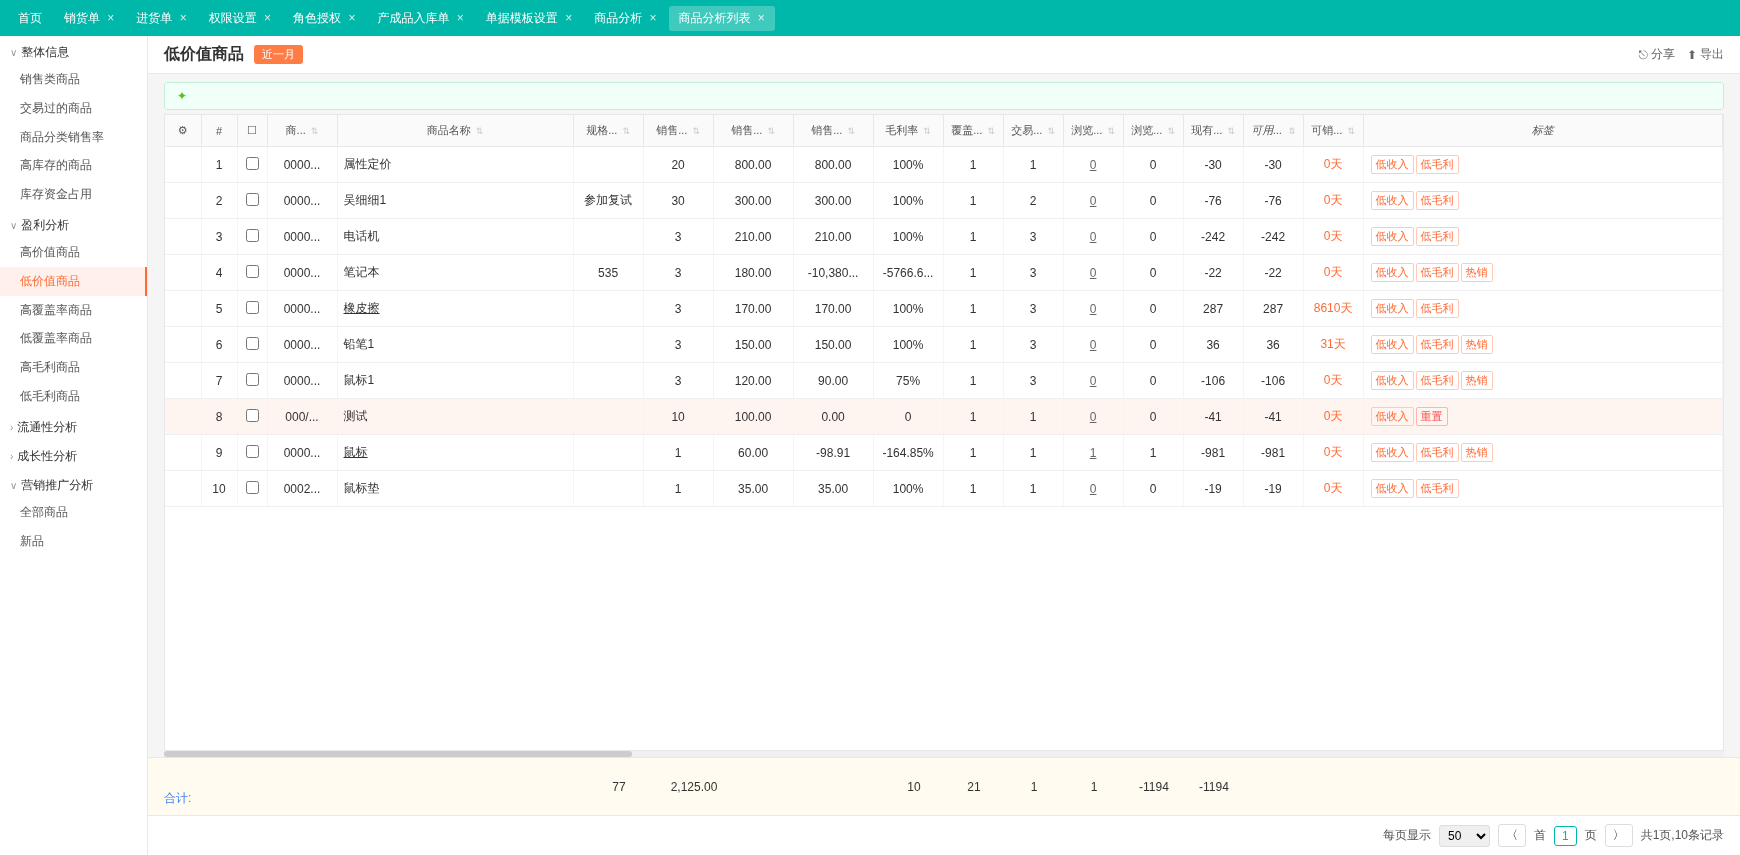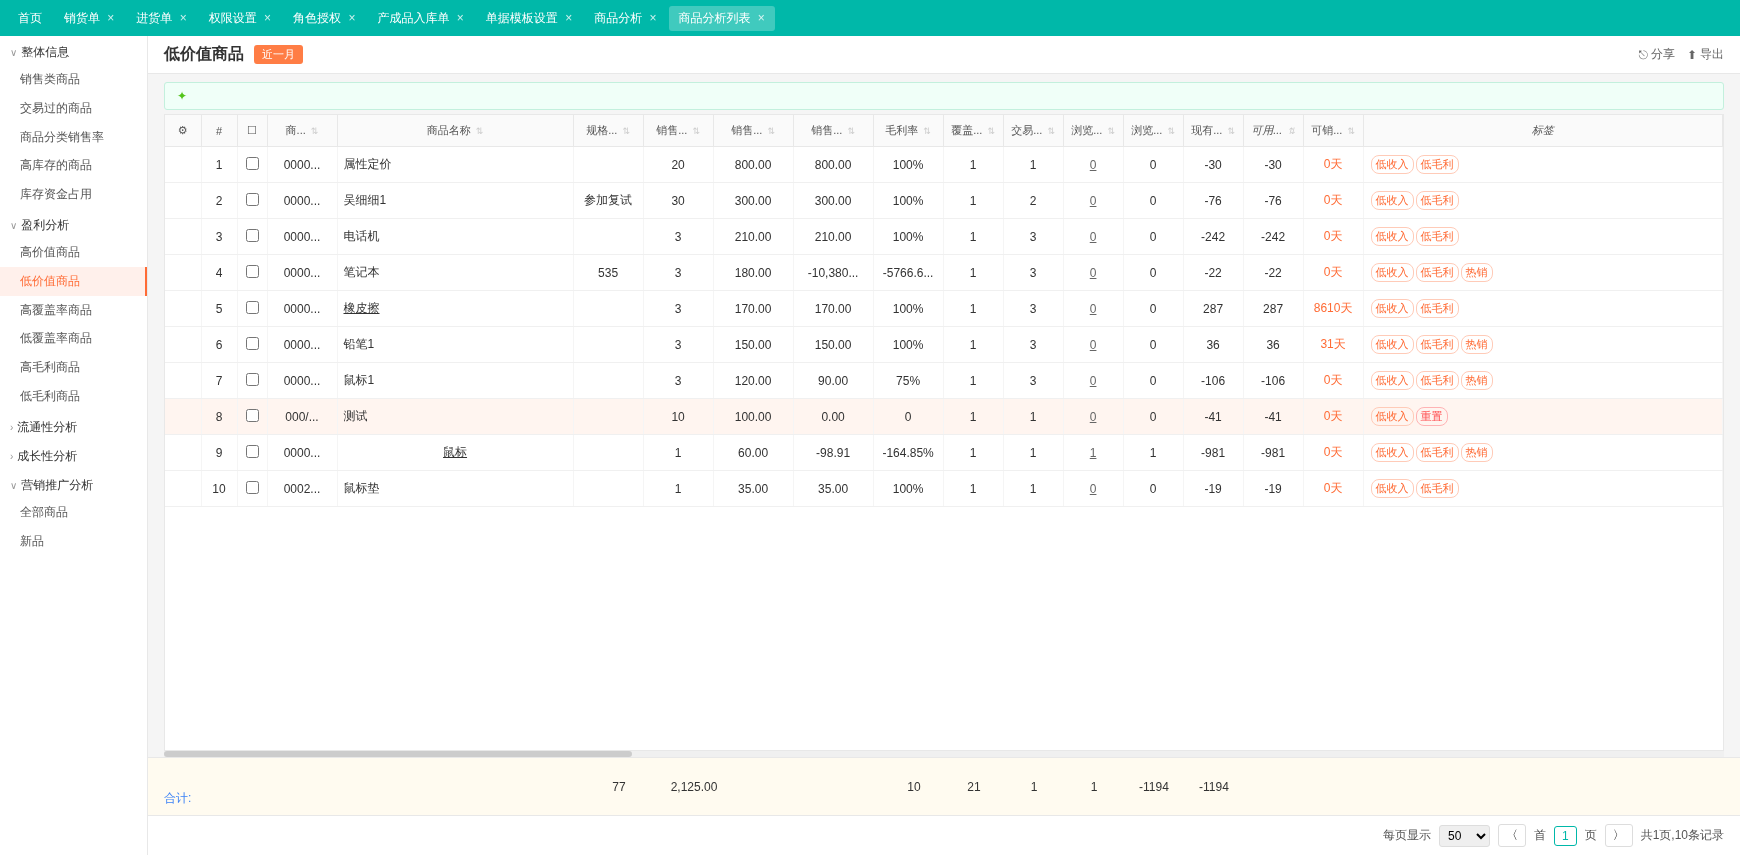--- a/index.html
+++ b/index.html
@@ -174,21 +174,21 @@
       text-align: center;
       border-bottom: 1px solid #f0f0f0;
       border-right: 1px solid #f5f5f5;
       color: #333;
       font-size: 12px;
     }
     tr.highlighted td { background: #fff5f0; }
     .tag {
       display: inline-block;
       padding: 1px 4px;
-      border-radius: 8px;
+      border-radius: 2px;
       font-size: 11px;
       margin: 1px;
     }
     .tag-orange { color: #ff6b35; border: 1px solid #ffcbb8; }
     .tag-red { color: #ff4d4f; border: 1px solid #ffb3b4; }
     .zero-link { color: #666; text-decoration: underline; cursor: pointer; }
 
     
     .footer-total {
       background: #fffbf0;
@@ -514,21 +514,21 @@
     <td>-41</td>
     <td>-41</td>
     <td style="color:#ff6b35;">0天</td>
     <td style="text-align:left;"><span class="tag tag-orange">低收入</span><span class="tag tag-red">重置</span></td>
   </tr>
             <tr>
     <td></td>
     <td>9</td>
     <td><input type="checkbox" style="cursor: pointer;"></td>
     <td>0000...</td>
-    <td style="text-align:center;text-decoration:underline;">鼠标</td>
+    <td style="text-align:left;text-decoration:underline;">鼠标</td>
     <td></td>
     <td>1</td>
     <td>60.00</td>
     <td>-98.91</td>
     <td>-164.85%</td>
     <td>1</td>
     <td>1</td>
     <td><span class="zero-link">1</span></td>
     <td>1</td>
     <td>-981</td>

